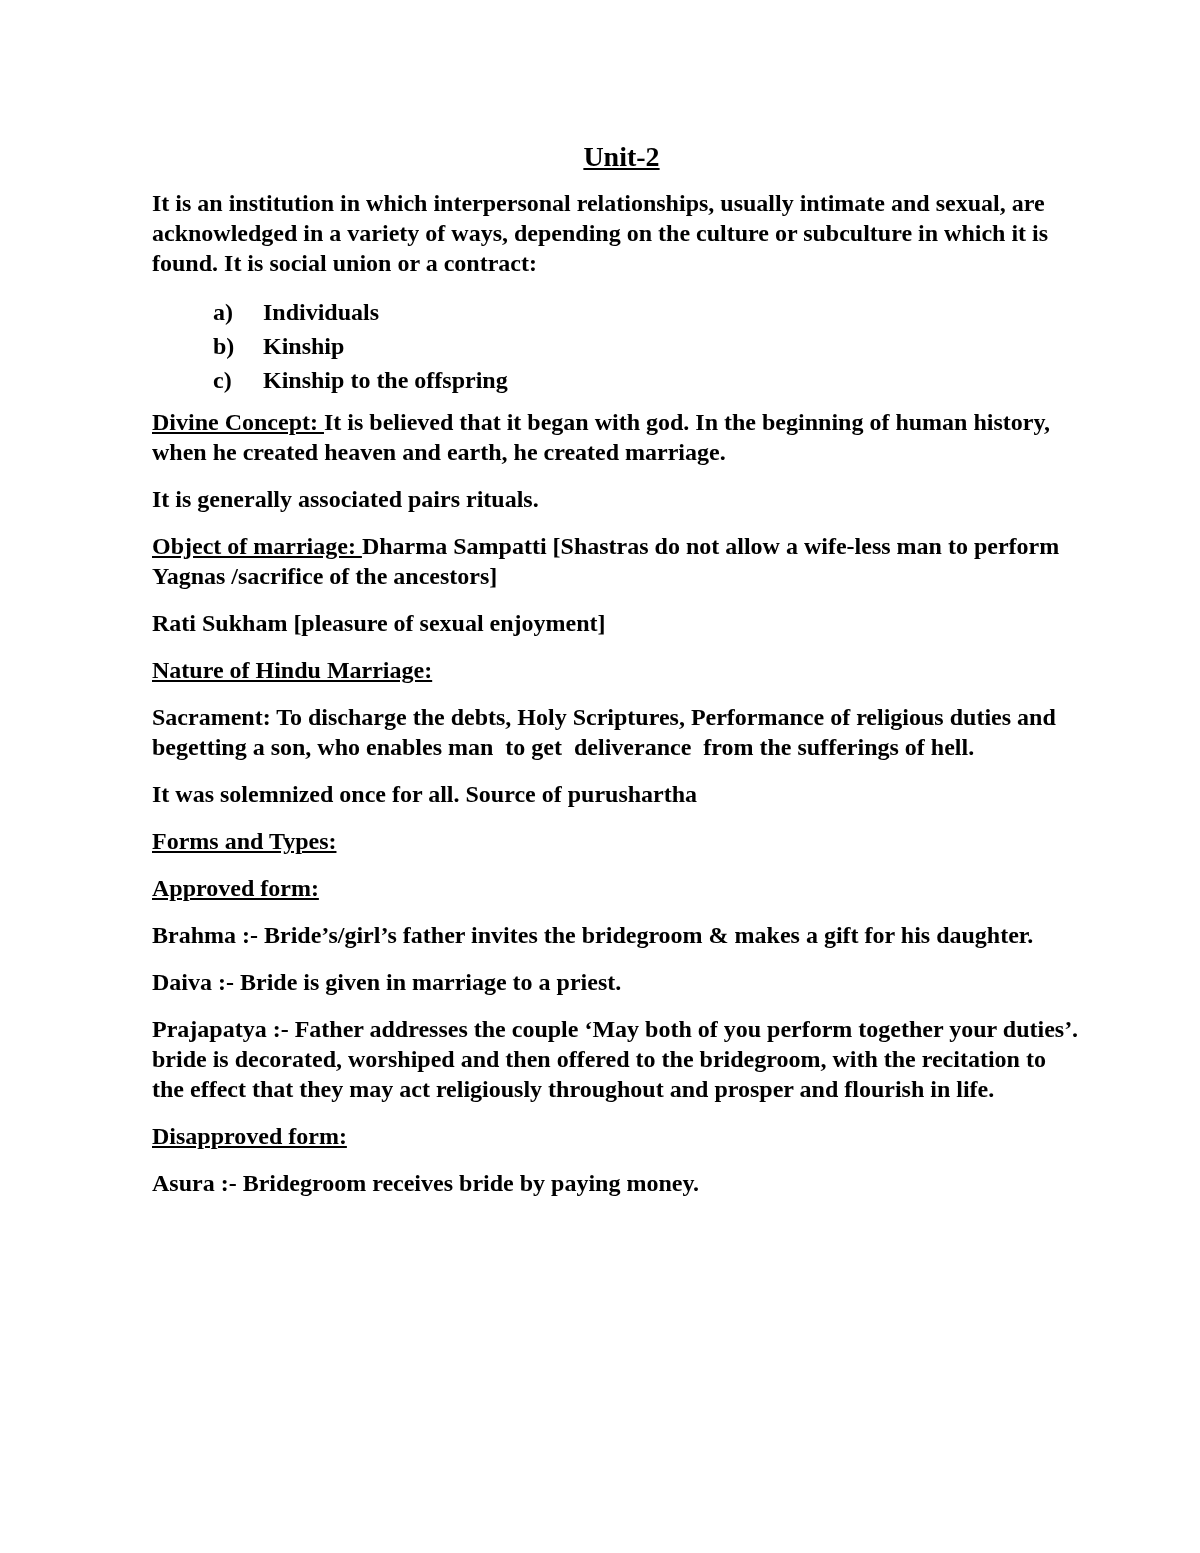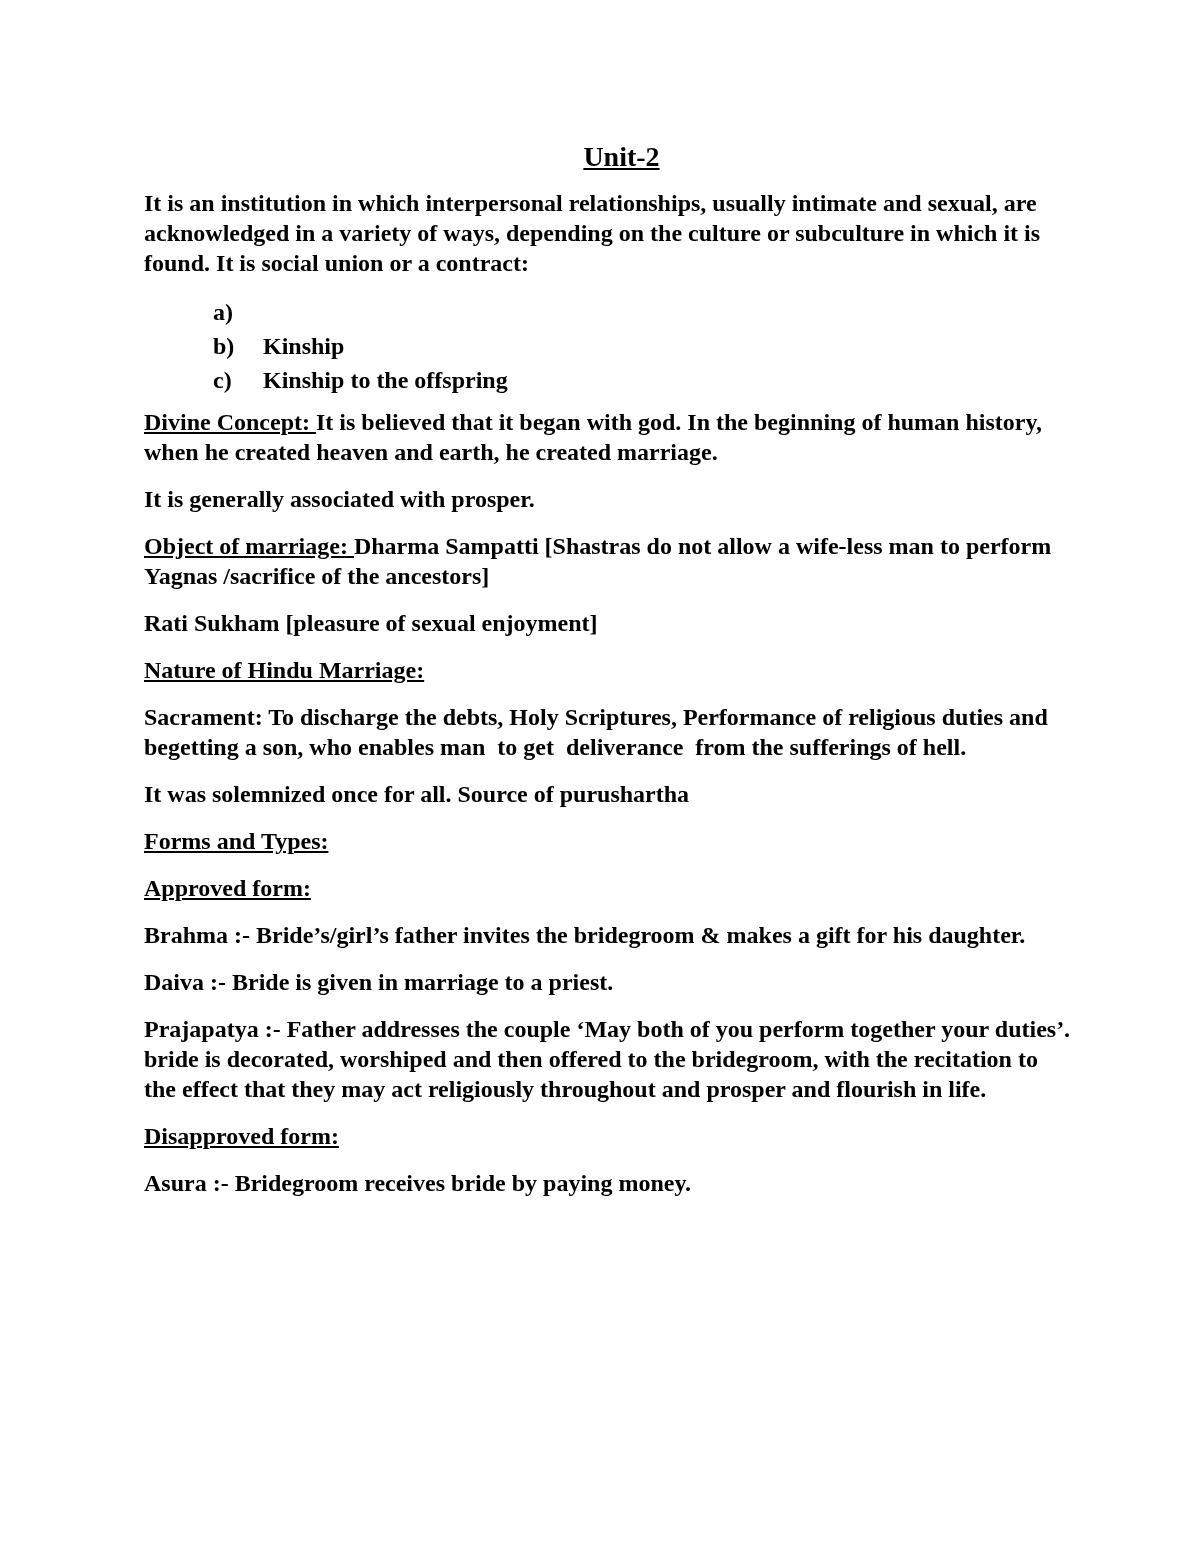--- a/index.html
+++ b/index.html
@@ -30,21 +30,21 @@
   .doc-subtitle {
     margin: 0 0 18px 0;
     text-align: center;
     font-size: 24px;
     line-height: 30px;
   }
   .u {
     text-decoration: underline;
   }
   p.para {
-    margin: 0 0 17px 1px;
+    margin: 0 0 17px 9px;
     white-space: pre-wrap;
     text-align: left;
   }
   .abc-list {
     margin: 2px 0 10px 0;
   }
   .abc-row {
     display: flex;
     line-height: 34px;
   }
@@ -65,35 +65,36 @@
   <h1 class="doc-title"><span class="u">Unit-2</span></h1>
 
 
   <p class="para"><span>It is an institution in which interpersonal relationships, usually intimate and sexual, are
 acknowledged in a variety of ways, depending on the culture or subculture in which it is
 found. It is social union or a contract:</span></p>
 
   <div class="abc-list">
     <div class="abc-row">
       <span class="abc-marker">a)</span>
+      <span class="abc-label">Individuals</span>
     </div>
     <div class="abc-row">
       <span class="abc-marker">b)</span>
       <span class="abc-label">Kinship</span>
     </div>
     <div class="abc-row">
       <span class="abc-marker">c)</span>
       <span class="abc-label">Kinship to the offspring</span>
     </div>
   </div>
 
   <p class="para"><span class="u">Divine Concept: </span><span>It is believed that it began with god. In the beginning of human history,
 when he created heaven and earth, he created marriage.</span></p>
 
-  <p class="para"><span>It is generally associated with prosper.</span></p>
+  <p class="para"><span>It is generally associated pairs rituals.</span></p>
 
   <p class="para"><span class="u">Object of marriage: </span><span>Dharma Sampatti [Shastras do not allow a wife-less man to perform
 Yagnas /sacrifice of the ancestors]</span></p>
 
 
   <p class="para"><span>Rati Sukham [pleasure of sexual enjoyment]</span></p>
 
   <p class="para"><span class="u">Nature of Hindu Marriage:</span></p>
 
   <p class="para"><span>Sacrament: To discharge the debts, Holy Scriptures, Performance of religious duties and

